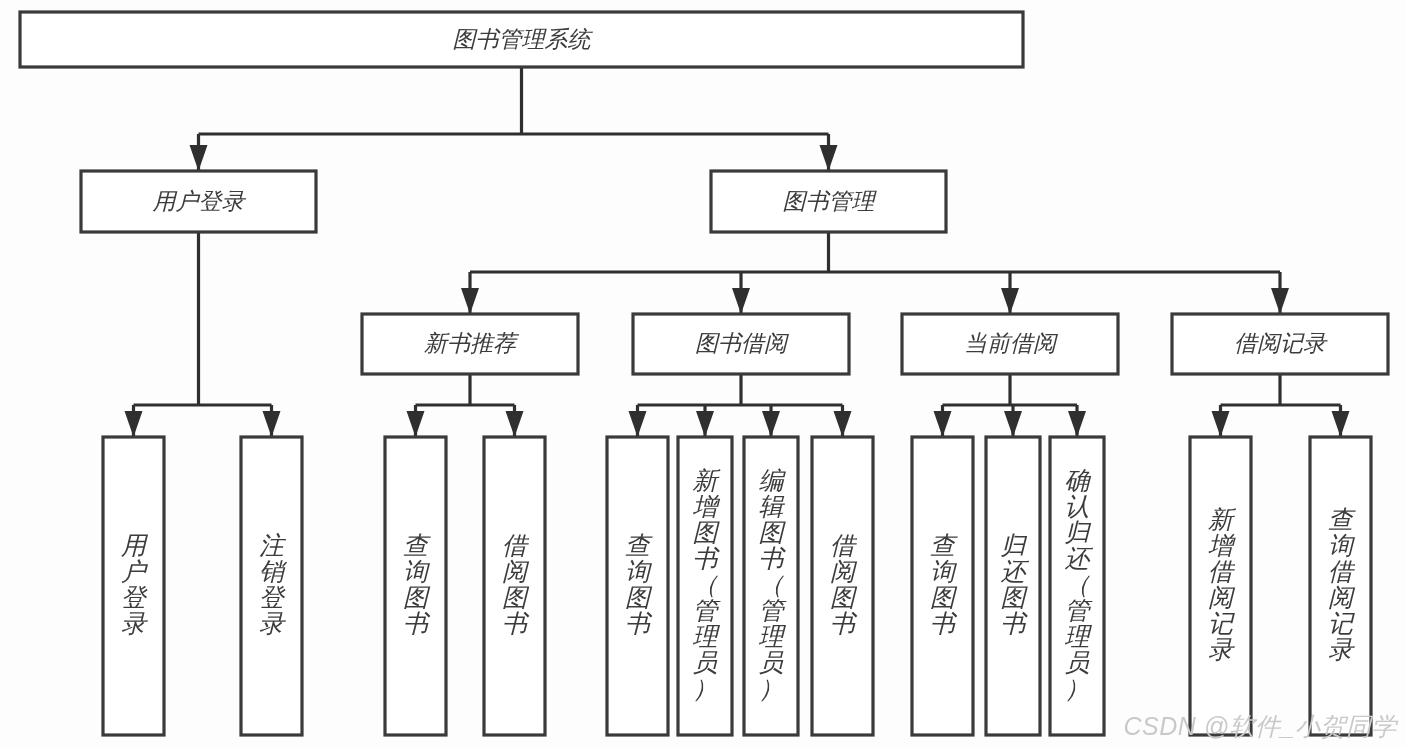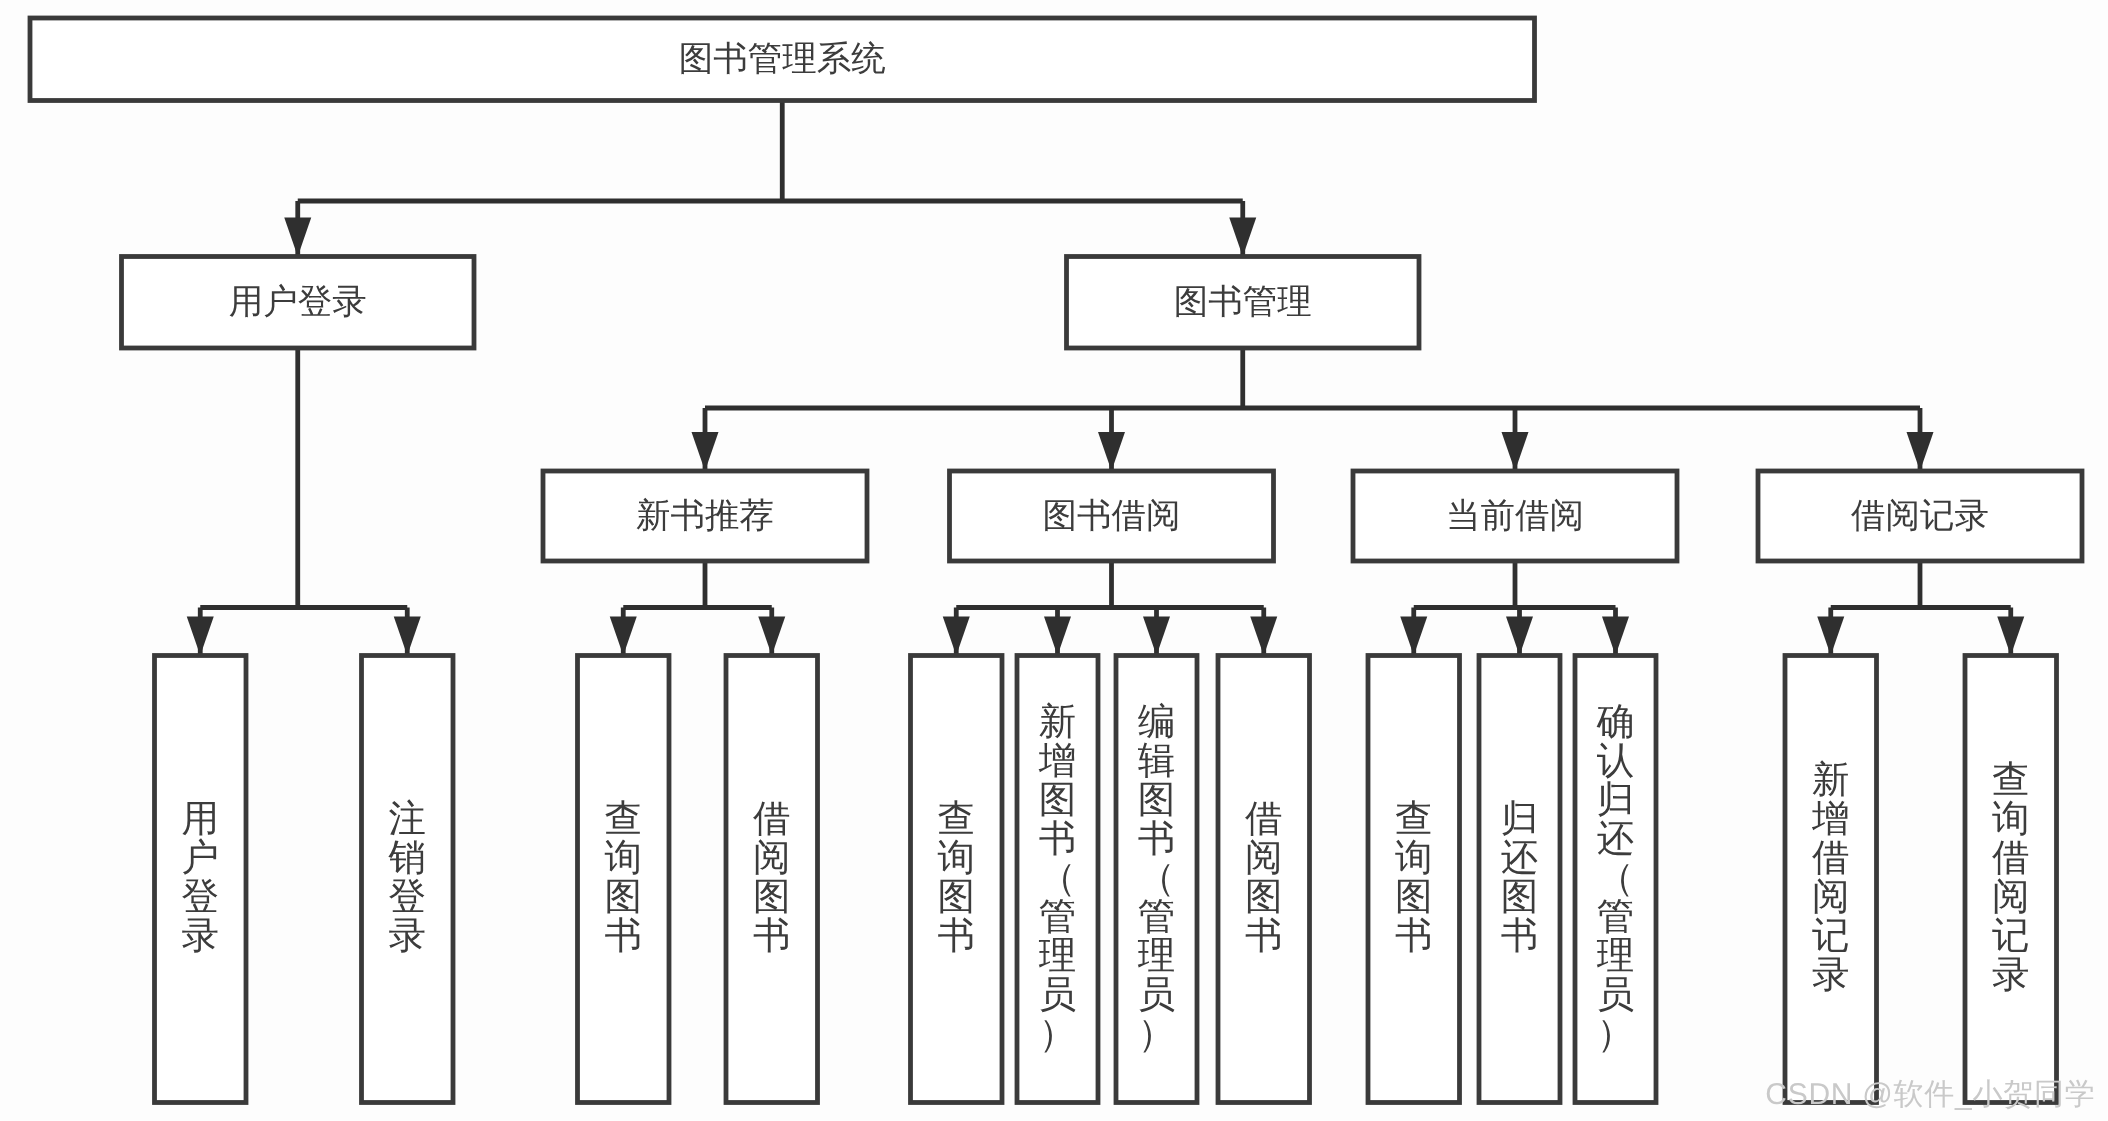--- a/index.html
+++ b/index.html
@@ -11,20 +11,21 @@
     width: 1405px;
     height: 747px;
     font-family: "Liberation Sans", sans-serif;
     overflow: hidden;
   }
   #diagram-root {
     position: relative;
     width: 1405px;
     height: 747px;
     background: #fdfdfd;
+    font-style: italic;
   }
   svg#flow-svg {
     position: absolute;
     left: 0;
     top: 0;
     width: 1405px;
     height: 747px;
     display: block;
   }
   .node-rect {
@@ -53,21 +54,21 @@
     font-family: "Liberation Sans", sans-serif;
     font-size: 25px;
     fill: #3c3c3c;
     text-anchor: middle;
   }
   .watermark {
     position: absolute;
     right: 8px;
     bottom: 4px;
     font-family: "Liberation Sans", sans-serif;
-    font-size: 20px;
+    font-size: 25px;
     color: #c9c9c9;
     letter-spacing: 0.5px;
     white-space: nowrap;
     user-select: none;
   }
 </style>
 </head>
 <body>
 
 <div id="diagram-root">

